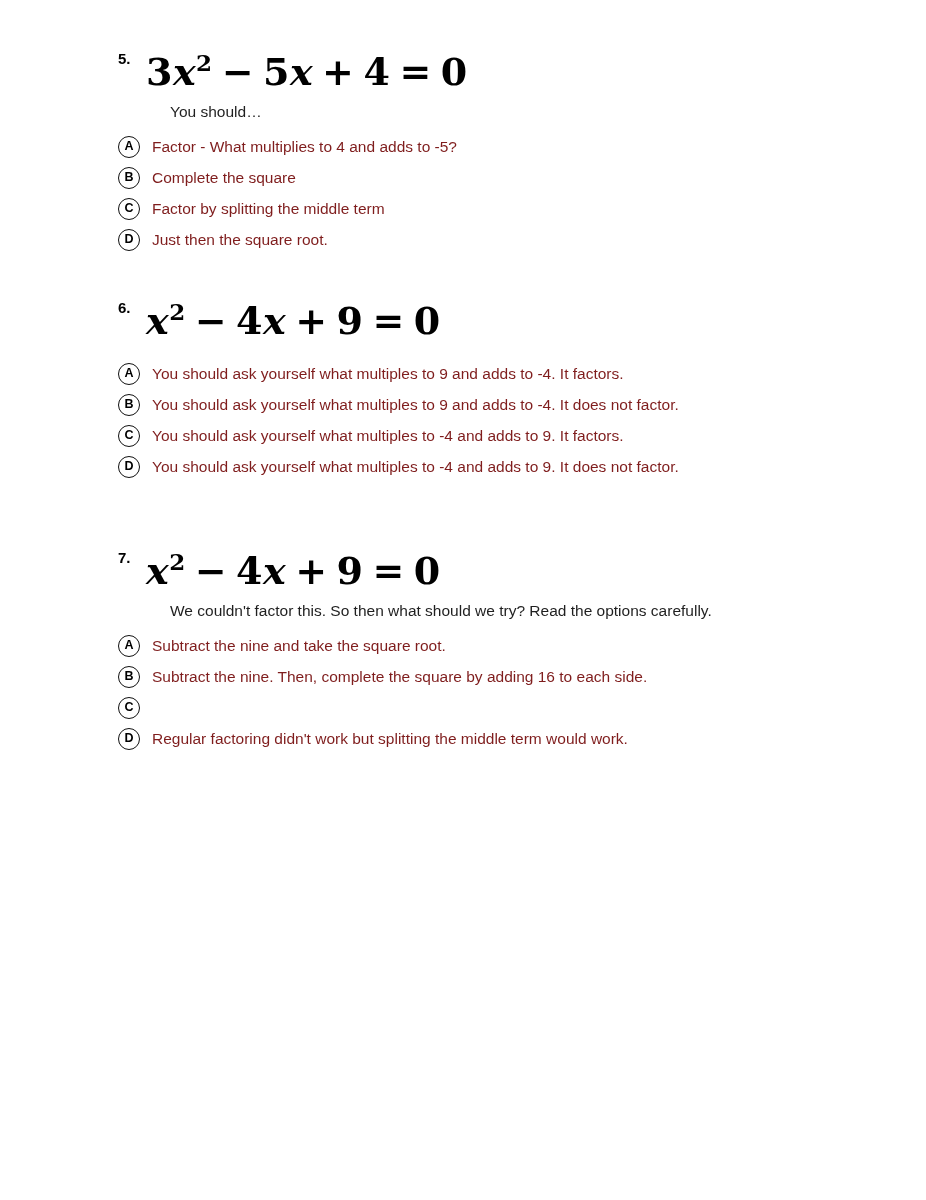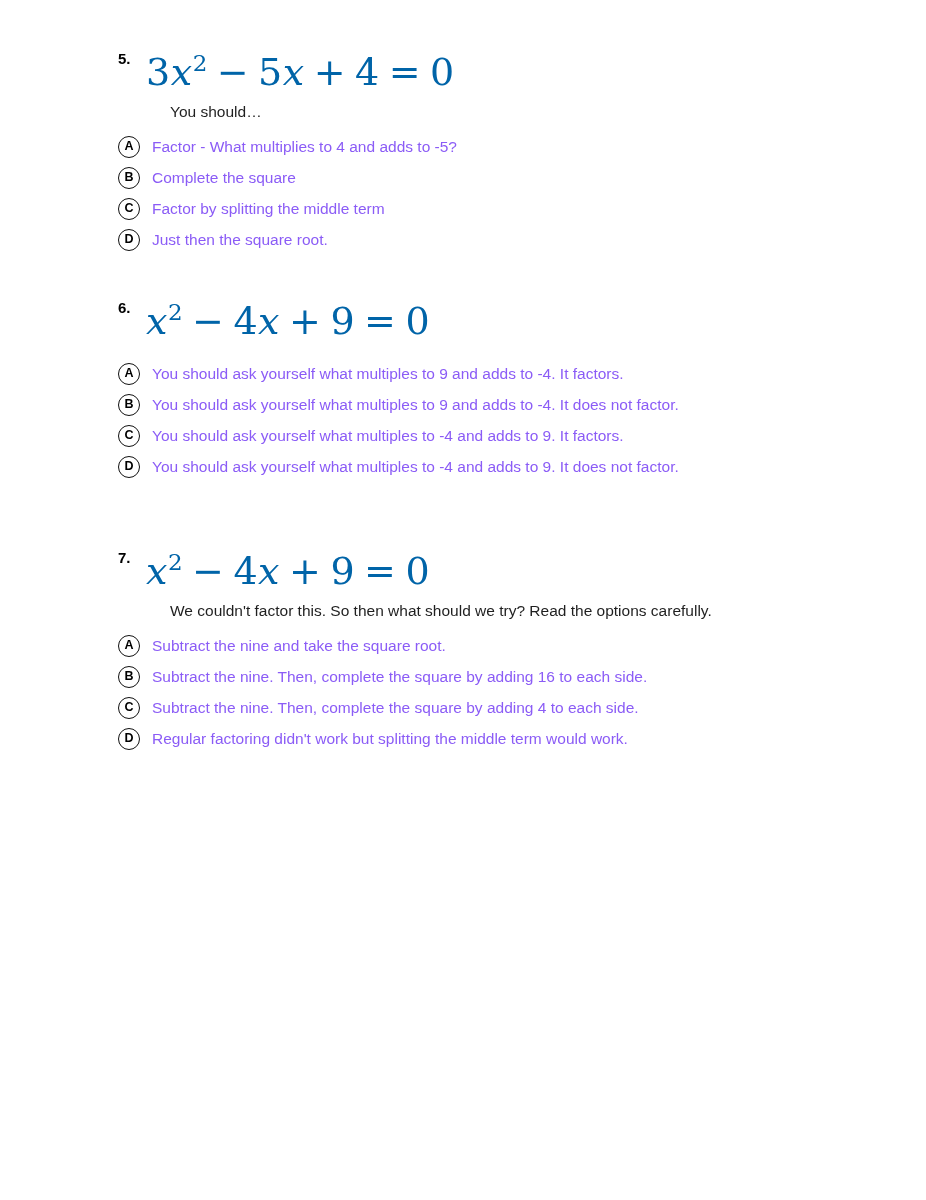--- a/index.html
+++ b/index.html
@@ -49,26 +49,27 @@
     color: #000000;
     line-height: 1;
     padding-top: 7px;
   }
 
   
   .equation {
     font-family: "DejaVu Serif", serif;
     font-size: 38px;
     line-height: 52px;
-    color: #0369a1;
+    color: #000000;
     white-space: nowrap;
     letter-spacing: 0.5px;
     padding-top: 2px;
     filter: blur(0.38px) contrast(1.22);
     text-rendering: optimizeLegibility;
+    font-weight: bold;
   }
   .equation .var {
     font-style: italic;
     font-family: "DejaVu Serif", serif;
   }
   .equation .sup {
     font-size: 23px;
     vertical-align: super;
     line-height: 0;
     font-style: normal;
@@ -114,21 +115,21 @@
     font-weight: bold;
     color: #000000;
     font-family: "Liberation Sans", sans-serif;
     margin-right: 12px;
     line-height: 1;
   }
 
   .opt-text {
     font-size: 15.5px;
     line-height: 20px;
-    color: #8b5cf6;
+    color: #7f1d1d;
     white-space: nowrap;
   }
 </style>
 </head>
 <body>
 
 <div class="page">
 
   <div class="question-block" style="top: 44px;">
     <div class="q-head">
@@ -197,21 +198,20 @@
       <div class="option-row">
         <span class="opt-bubble">A</span>
         <span class="opt-text">Subtract the nine and take the square root.</span>
       </div>
       <div class="option-row">
         <span class="opt-bubble">B</span>
         <span class="opt-text">Subtract the nine. Then, complete the square by adding 16 to each side.</span>
       </div>
       <div class="option-row">
         <span class="opt-bubble">C</span>
-        <span class="opt-text">Subtract the nine. Then, complete the square by adding 4 to each side.</span>
       </div>
       <div class="option-row">
         <span class="opt-bubble">D</span>
         <span class="opt-text">Regular factoring didn't work but splitting the middle term would work.</span>
       </div>
     </div>
   </div>
 
 </div>
 

